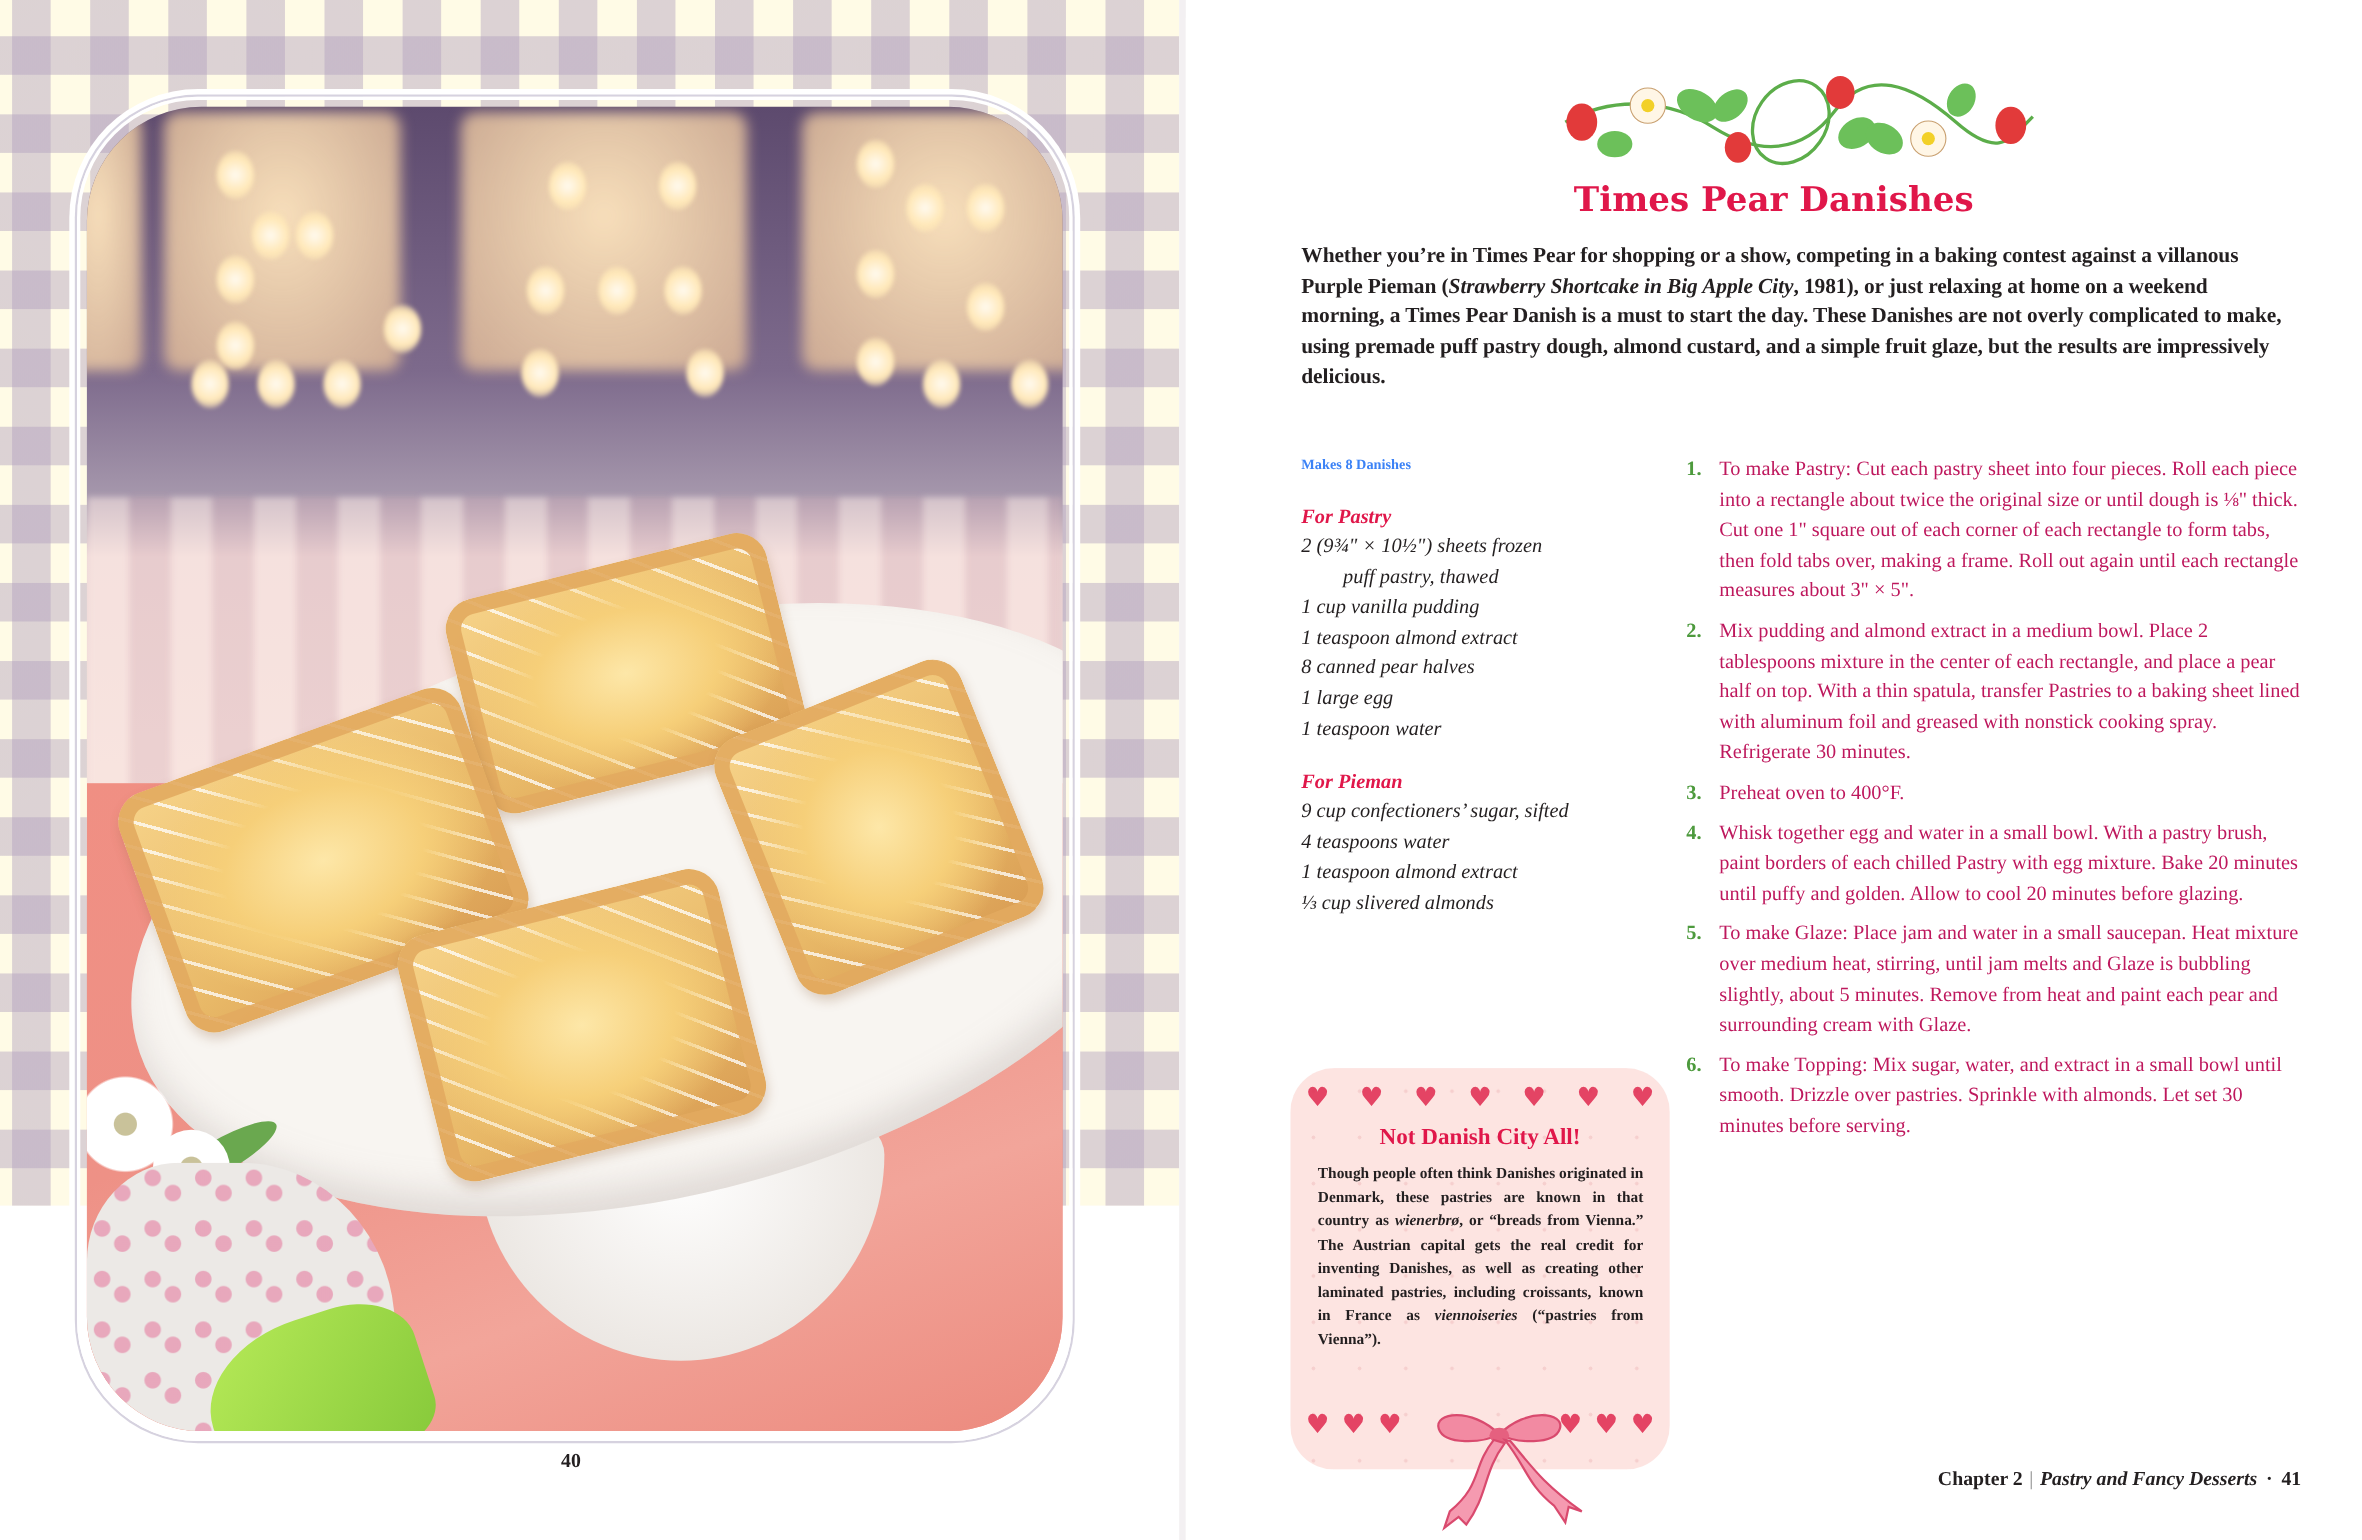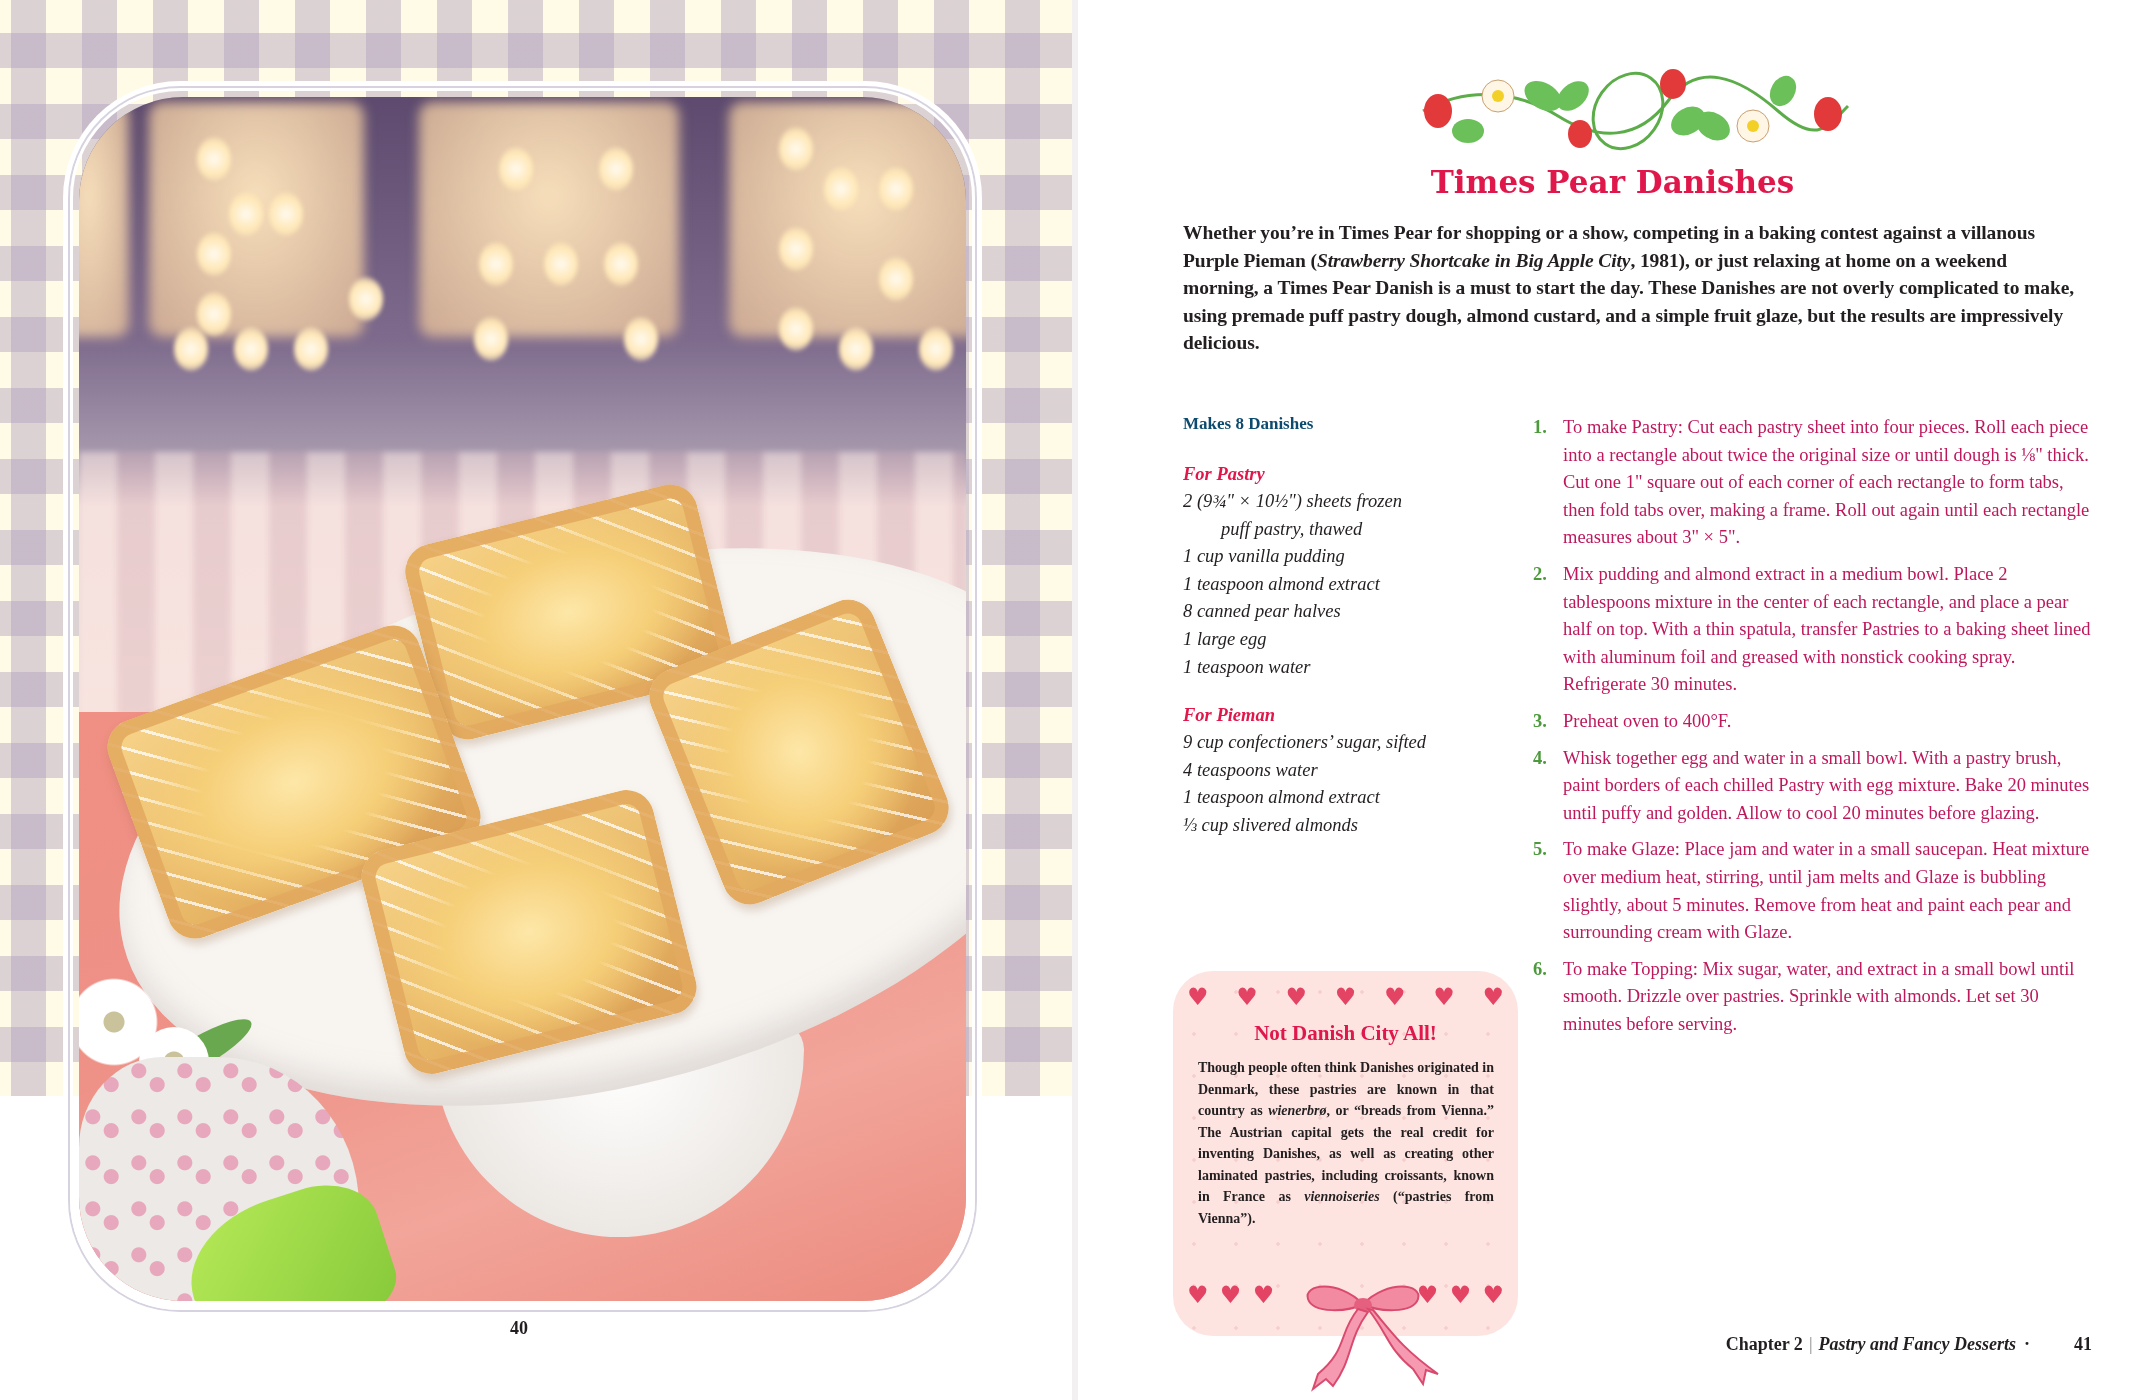--- a/index.html
+++ b/index.html
@@ -102,21 +102,21 @@
     font-family: "DejaVu Serif", serif; font-size: 31px; font-weight: bold; color: #e0174a;
   }
   .intro {
     position: absolute; left: 105px; top: 203px; width: 900px;
     font-family: "Liberation Serif", serif; font-weight: bold; font-size: 19.5px; line-height: 27.6px;
     color: #231f20; letter-spacing: -0.1px;
   }
   .intro i { font-weight: bold; }
 
   .ingredients { position: absolute; left: 105px; top: 398px; width: 320px; font-family: "Liberation Serif", serif; }
-  .yield { font-size: 17px; font-weight: bold; color: #0c4a6e; margin-bottom: 26px; }
+  .yield { font-size: 13px; font-weight: bold; color: #3b82f6; margin-bottom: 26px; }
   .ing-group { margin-bottom: 20px; }
   .ing-head { font-size: 18.5px; font-weight: bold; font-style: italic; color: #e0174a; line-height: 28px; }
   .ing-item { font-size: 18.5px; font-style: italic; line-height: 27.6px; color: #231f20; }
   .ing-item.indent { padding-left: 38px; }
 
   .sidebar {
     position: absolute; left: 95px; top: 955px; width: 345px; height: 365px;
     background-color: #fde4e1;
     background-image: radial-gradient(circle, rgba(240,190,190,0.55) 1.5px, transparent 2px);
     background-size: 42px 42px;
@@ -142,21 +142,21 @@
   .step-num { width: 30px; flex: none; font-weight: bold; font-size: 18.5px; color: #4d9a3d; line-height: 27.6px; }
   .step-text { font-size: 18.5px; line-height: 27.6px; color: #be185d; }
 
   .footer {
     position: absolute; right: 55px; top: 1318px; font-family: "Liberation Serif", serif; font-size: 18px; color: #231f20;
   }
   .footer .chap { font-weight: bold; }
   .footer .sep { color: #8a8a8a; margin: 0 6px; }
   .footer .sect { font-style: italic; font-weight: bold; }
   .footer .dot { margin: 0 8px; font-weight: bold; }
-  .footer .num { font-weight: bold; margin-left: 36px; }
+  .footer .num { font-weight: bold; }
 </style>
 </head>
 <body>
 
 <div class="left-page">
   <div class="photo-frame">
     <div class="photo">
 
       <div class="marquee-letter" style="left:-30px;width:80px;"></div>
       <div class="marquee-letter" style="left:70px;width:215px;"></div>

